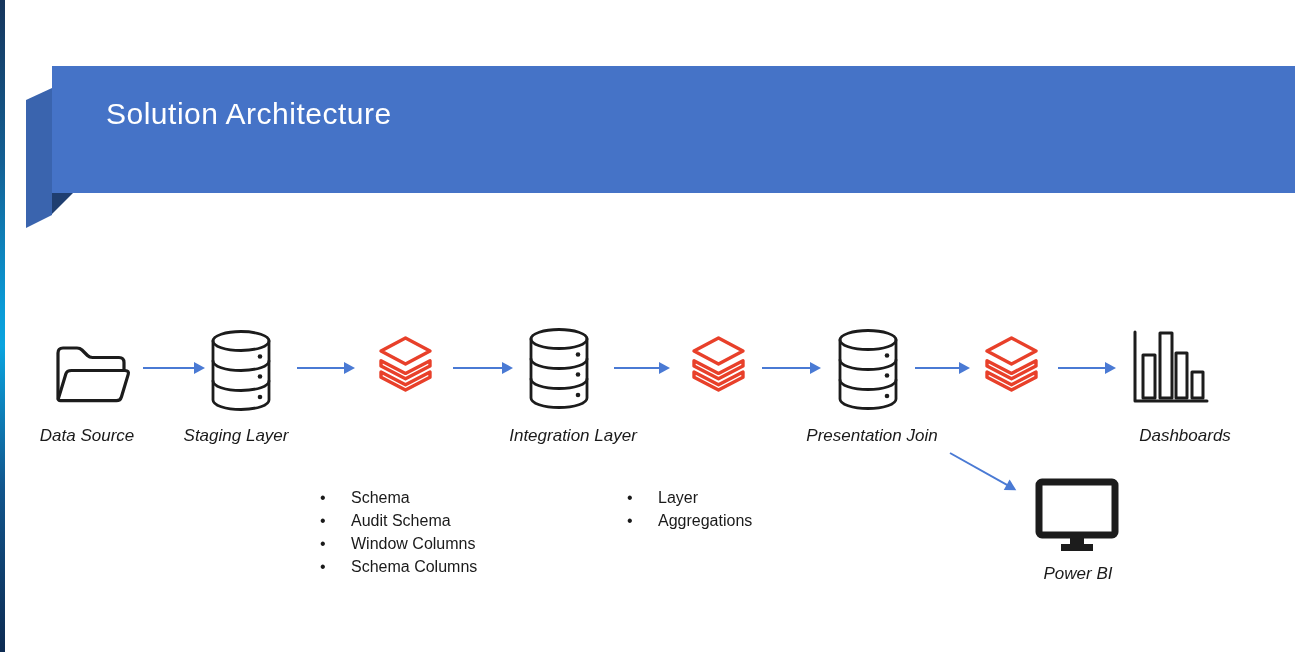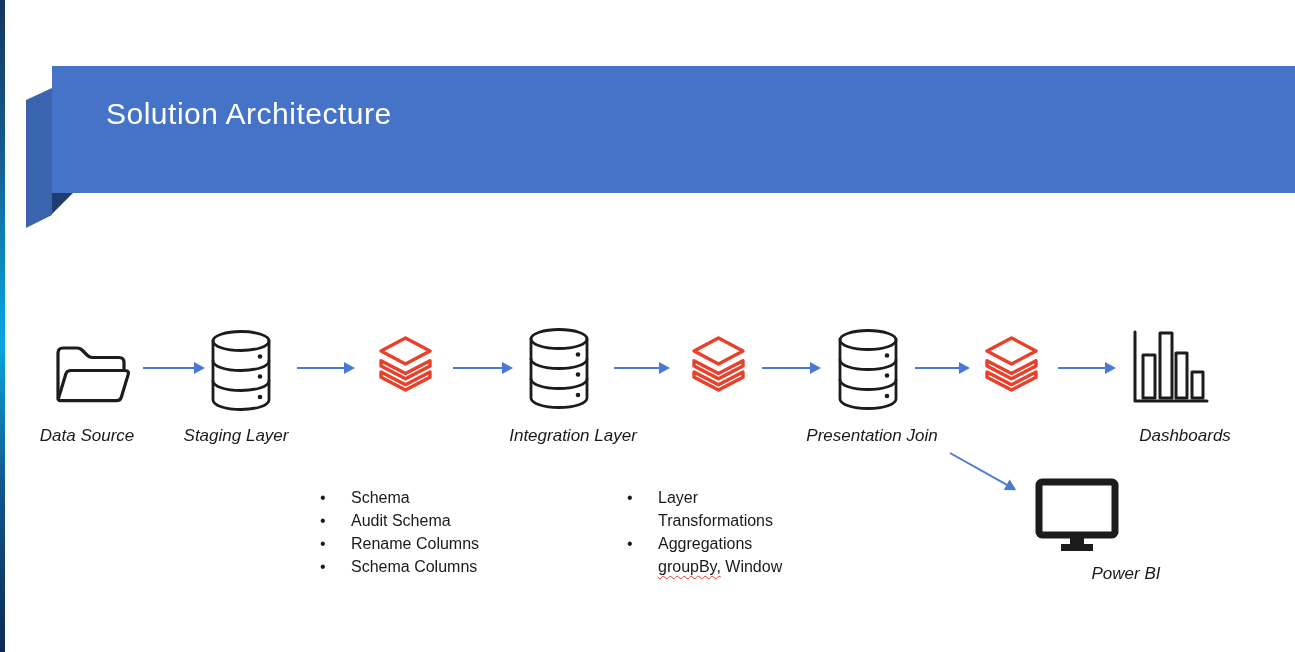--- a/index.html
+++ b/index.html
@@ -146,51 +146,43 @@
 <div class="abs arrow" style="left:762px;top:367px;width:57px;"></div>
 <div class="abs arrow" style="left:915px;top:367px;width:53px;"></div>
 <div class="abs arrow" style="left:1058px;top:367px;width:56px;"></div>
 <div class="abs arrow arrow-diagonal" style="left:950px;top:452px;width:74px;"></div>
 
 <div class="abs node-label" style="left:87px;">Data Source</div>
 <div class="abs node-label" style="left:236px;">Staging Layer</div>
 <div class="abs node-label" style="left:573px;">Integration Layer</div>
 <div class="abs node-label" style="left:872px;">Presentation Join</div>
 <div class="abs node-label" style="left:1185px;">Dashboards</div>
-<div class="abs node-label powerbi-label" style="left:1078px;margin-left:48px;">Power BI</div>
+<div class="abs node-label powerbi-label" style="left:1078px;">Power BI</div>
 
 <div class="abs note-list" style="left:320px;top:486px;width:230px;">
   <div class="note-row">
     <span class="note-bullet">•</span>
     <span>Schema</span>
   </div>
   <div class="note-row">
     <span class="note-bullet">•</span>
     <span>Audit Schema</span>
   </div>
   <div class="note-row">
     <span class="note-bullet">•</span>
-    <span>Rename Columns</span>
+    <span>Window Columns</span>
   </div>
   <div class="note-row">
     <span class="note-bullet">•</span>
     <span>Schema Columns</span>
   </div>
 </div>
 
 <div class="abs note-list" style="left:627px;top:486px;width:240px;">
   <div class="note-row">
     <span class="note-bullet">•</span>
     <span>Layer</span>
   </div>
   <div class="note-row">
-    <span class="note-bullet"></span>
-    <span>Transformations</span>
-  </div>
-  <div class="note-row">
     <span class="note-bullet">•</span>
     <span>Aggregations</span>
-  </div>
-  <div class="note-row">
-    <span class="note-bullet"></span>
-    <span><span class="squiggle">groupBy,</span><span> Window</span></span>
   </div>
 </div>
 
 </body></html>

